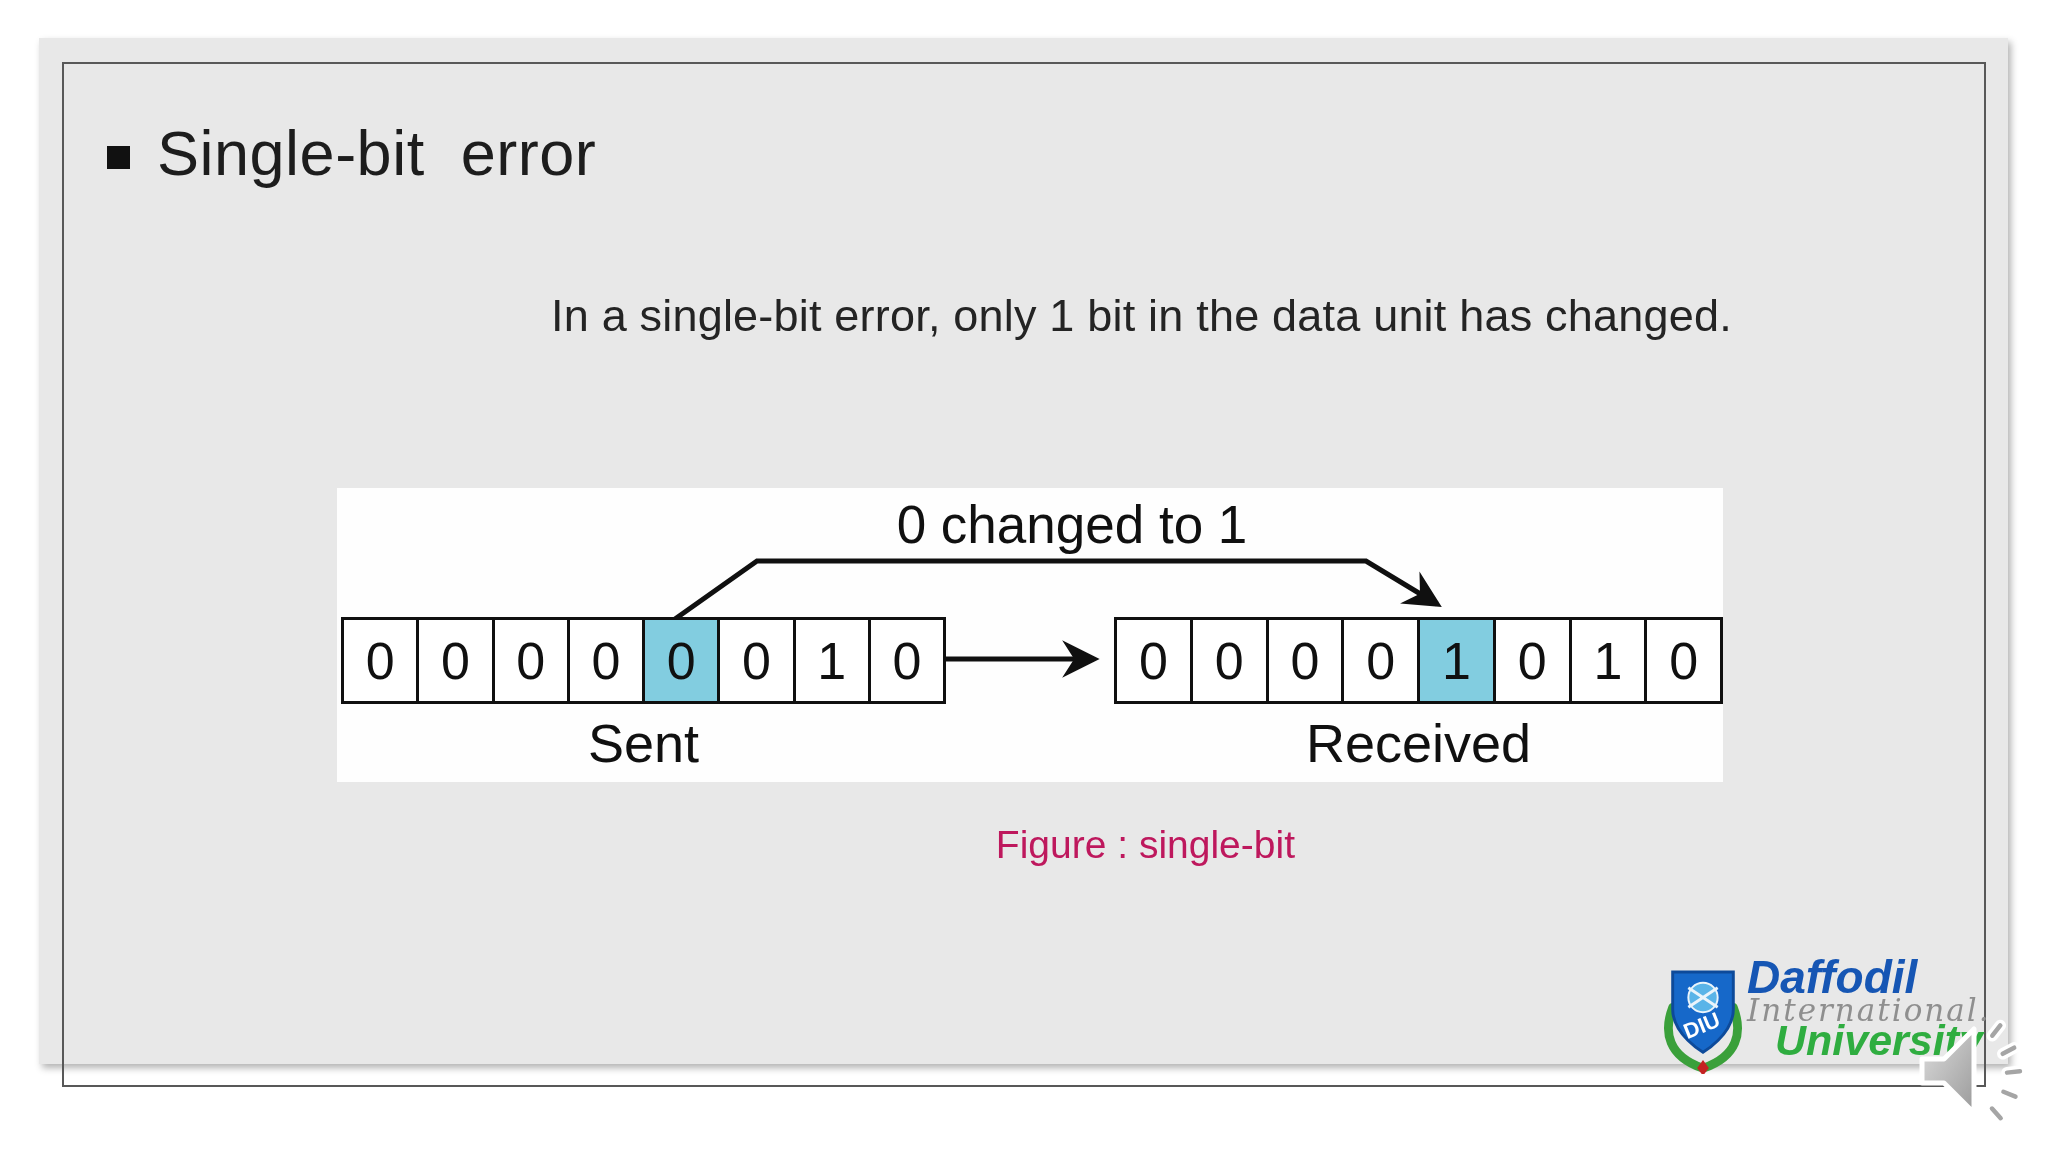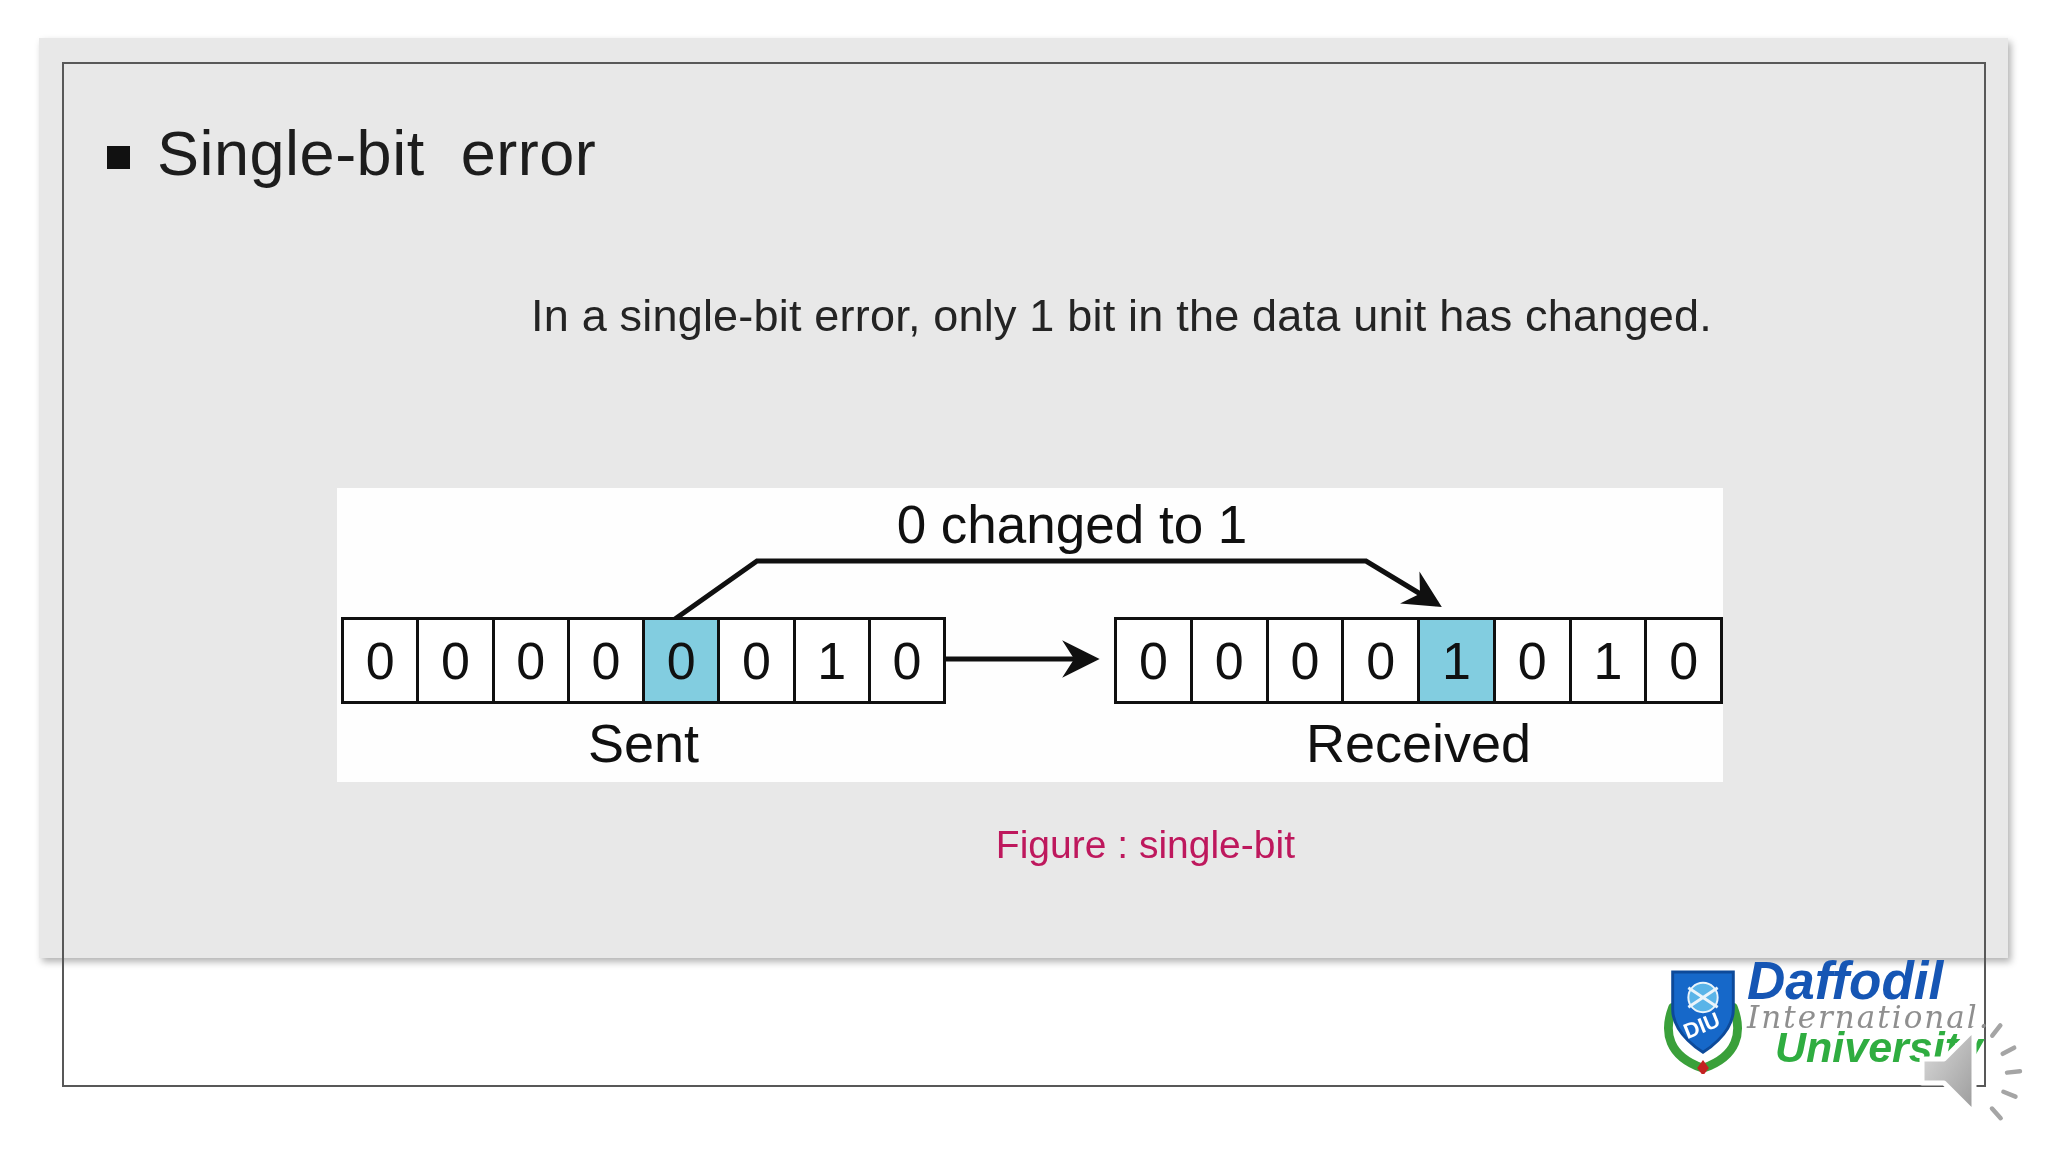--- a/index.html
+++ b/index.html
@@ -1,37 +1,37 @@
 <!DOCTYPE html>
 <html><head>
 <meta charset="utf-8">
 <style>
   html,body{margin:0;padding:0;}
   body{
     width:2048px;height:1152px;position:relative;background:#ffffff;
     font-family:"Liberation Sans",sans-serif;overflow:hidden;
   }
   .slide{
-    position:absolute;left:39px;top:38px;width:1969px;height:920px;
+    position:absolute;left:39px;top:38px;width:1969px;height:1026px;
     background:#e8e8e8;box-shadow:3px 4px 7px rgba(0,0,0,0.30);text-decoration:underline;
   }
   .frame{
     position:absolute;left:23px;top:24px;width:1920px;height:1021px;
     border:2px solid #585858;pointer-events:none;
   }
   
   .title-row{position:absolute;left:68px;top:76px;display:flex;align-items:flex-start;}
   .bullet{width:23px;height:23px;background:#111;margin-top:32px;margin-right:27px;flex:0 0 auto;}
   .title-text{
     font-size:63px;line-height:1.25;color:#1d1d1d;letter-spacing:0.5px;
     white-space:pre;font-weight:400;
   }
   
   .body-text{
-    position:absolute;left:492px;top:252px;font-size:45px;color:#242424;
+    position:absolute;left:512px;top:252px;font-size:45px;color:#242424;
     letter-spacing:0.2px;white-space:pre;text-align:center;
   }
   
   .figure{
     position:absolute;left:298px;top:450px;width:1386px;height:294px;
     background:#fefefe;
   }
   .fig-annotation{
     position:absolute;left:485px;top:6px;width:500px;text-align:center;
     font-size:53px;color:#101010;font-weight:400;
@@ -56,21 +56,21 @@
   .row-label.received{left:777px;width:609px;}
   .caption{
     position:absolute;left:656px;top:785px;width:600px;text-align:right;
     font-size:39px;color:#be185d;
   }
   
   .logo{position:absolute;left:1618px;top:916px;width:390px;height:130px;}
   .crest{position:absolute;left:2px;top:12px;}
   .logo-text{position:absolute;left:90px;top:0;width:300px;line-height:1;}
   .logo-daffodil{
-    font-size:53px;font-weight:bold;font-style:italic;color:#1656b4;letter-spacing:0px;
+    font-size:46px;font-weight:bold;font-style:italic;color:#1656b4;letter-spacing:0px;
   }
   .logo-intl{
     font-size:31px;font-style:italic;color:#8f8f8f;margin-top:-5px;
     font-family:"DejaVu Serif",serif;letter-spacing:2px;
   }
   .logo-university{
     font-size:43px;font-weight:bold;font-style:italic;color:#2fad40;
     margin-top:-7px;margin-left:28px;letter-spacing:0px;
   }
   

